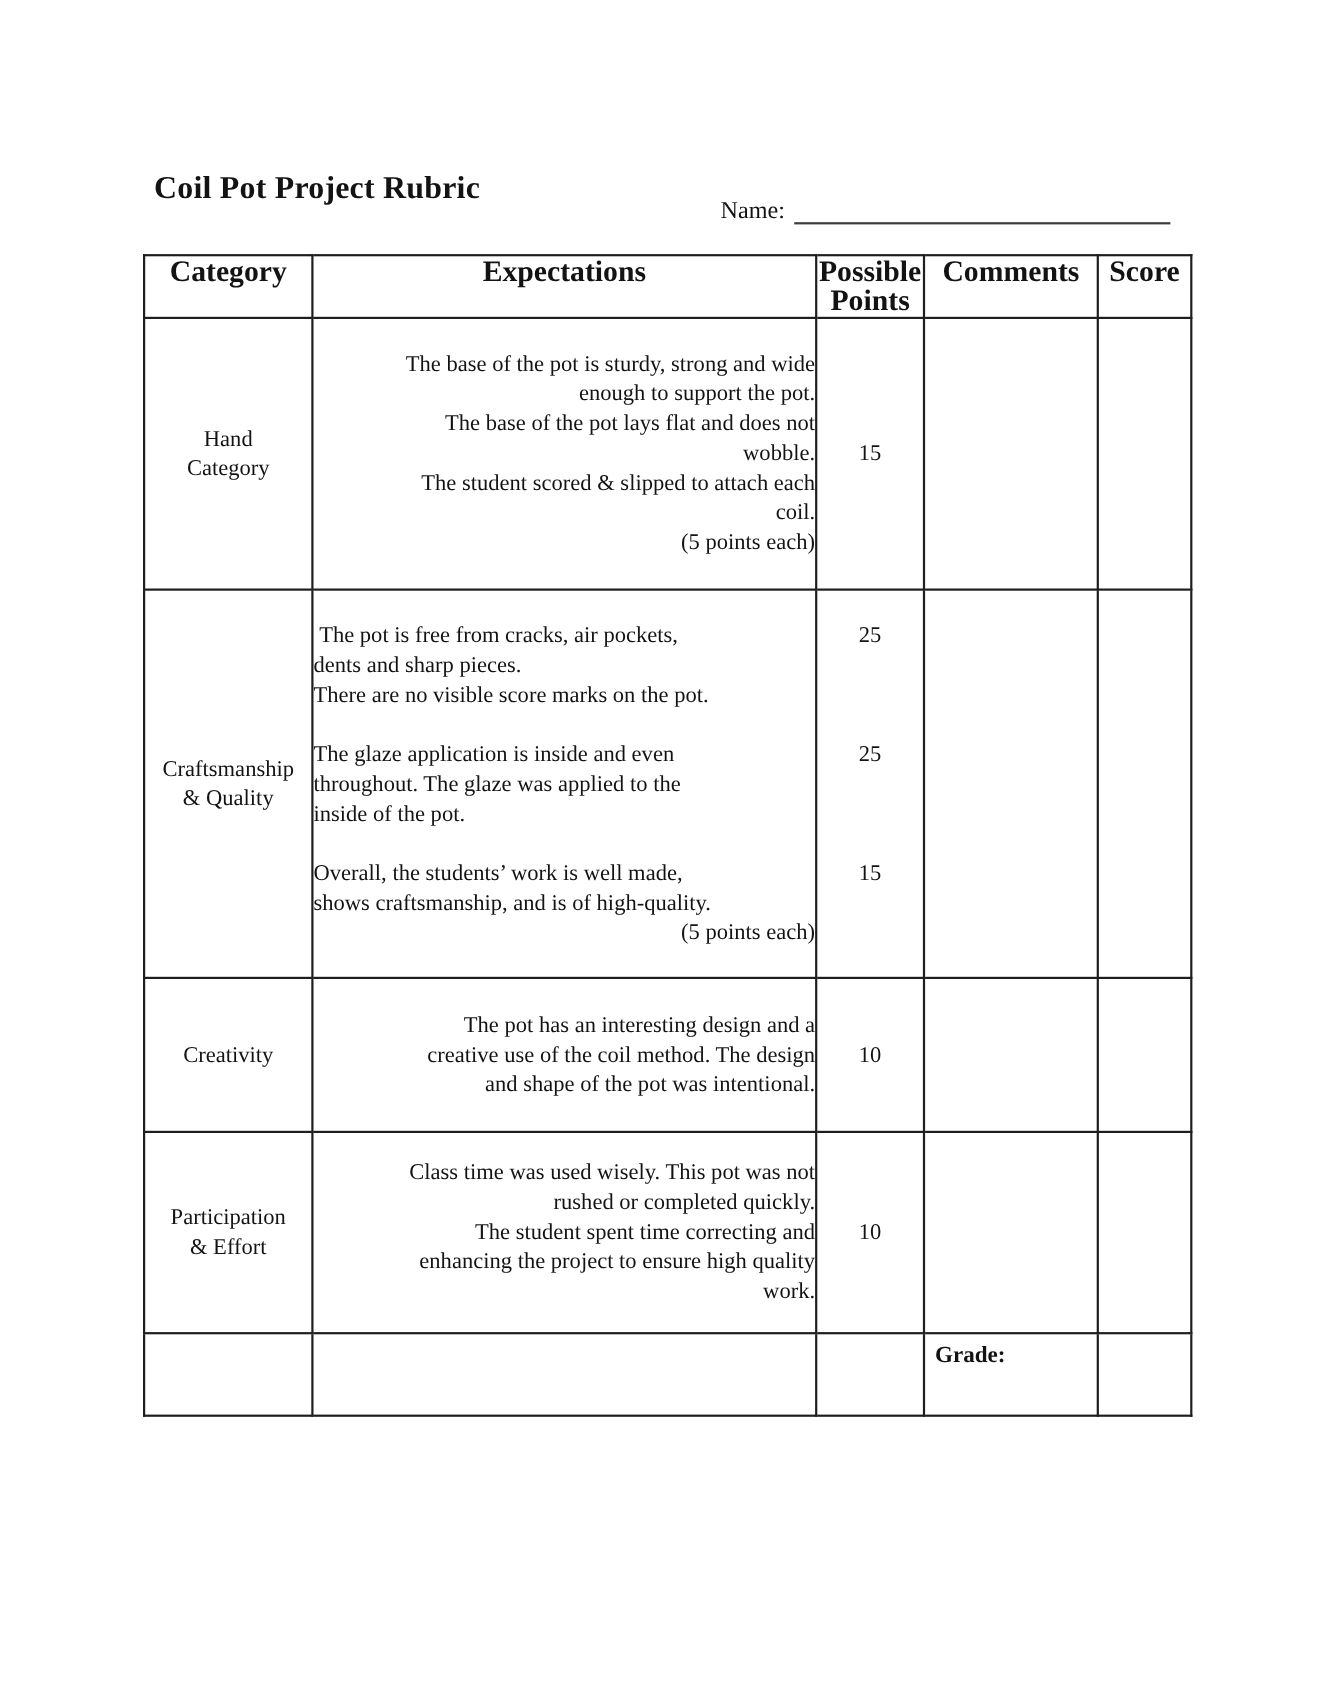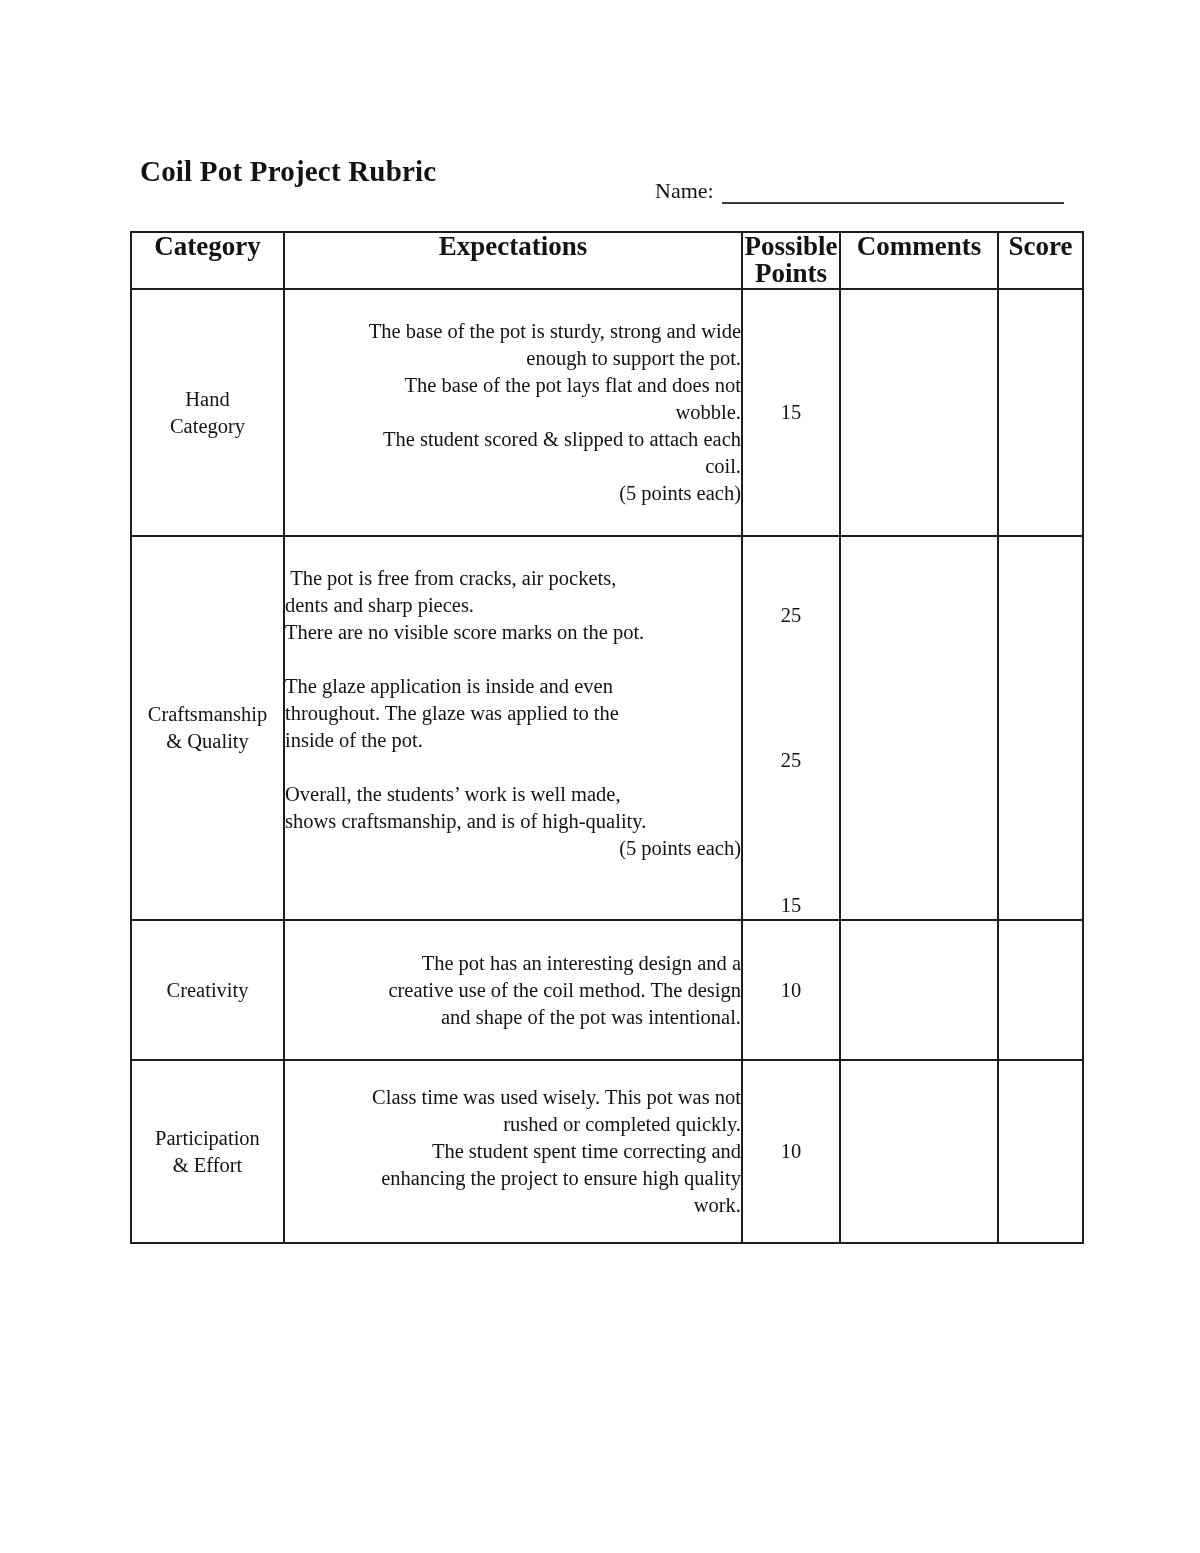--- a/index.html
+++ b/index.html
@@ -90,21 +90,21 @@
 
   
   tr[data-name="row-craftsmanship-quality"] td.expect {
     vertical-align: top;
     padding-top: 28px;
   }
   tr[data-name="row-craftsmanship-quality"] td.pts {
     vertical-align: top;
     padding-top: 28px;
   }
-  tr[data-name="row-craftsmanship-quality"] .pt-val { height: 108px; margin-top: 37px; }
+  tr[data-name="row-craftsmanship-quality"] .pt-val { height: 108px; }
   tr[data-name="row-craftsmanship-quality"] .pt-val:last-child { height: auto; }
 
   td.comments { vertical-align: top; }
   .grade-label {
     font-weight: bold;
     font-size: 21px;
     padding: 5px 9px;
     text-align: left;
   }
   td.score { vertical-align: top; }
@@ -200,14 +200,23 @@
 The student spent time correcting and
 enhancing the project to ensure high quality
 work.</div>
         </td>
         <td class="pts" data-name="points-cell">
           <div class="pt-val" data-name="points-value">10</div>
         </td>
         <td class="comments" data-name="comments-cell"></td>
         <td class="score" data-name="score-cell"></td>
       </tr>
+      <tr data-name="row-grade">
+        <td class="cat" data-name="category-cell"></td>
+        <td class="expect" data-name="expectations-cell"></td>
+        <td class="pts" data-name="points-cell"></td>
+        <td class="comments" data-name="comments-cell">
+          <div class="grade-label" data-name="grade-label">Grade:</div>
+        </td>
+        <td class="score" data-name="score-cell"></td>
+      </tr>
     </tbody>
 </table>
 
 </body></html>

